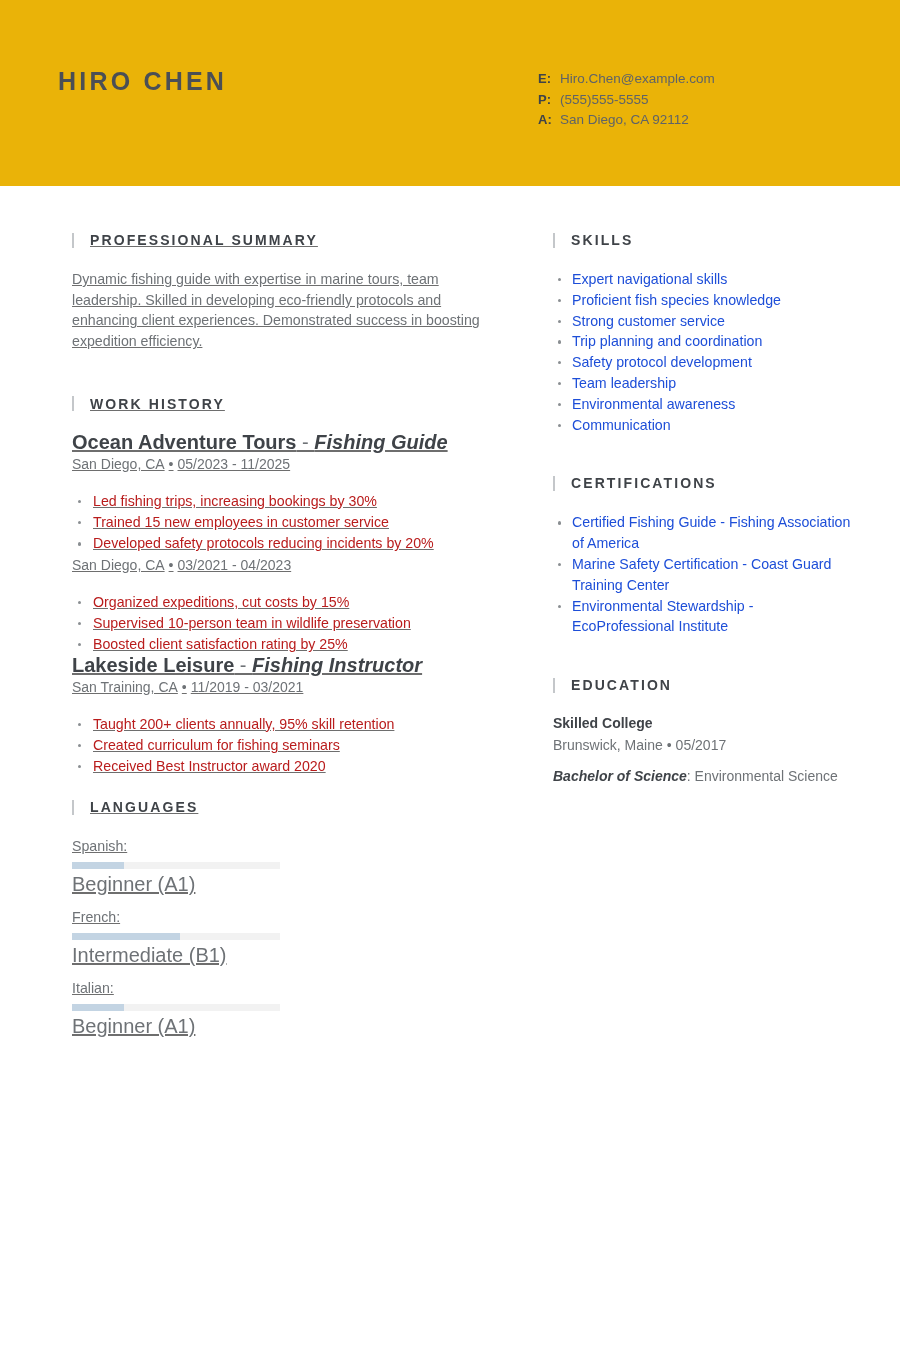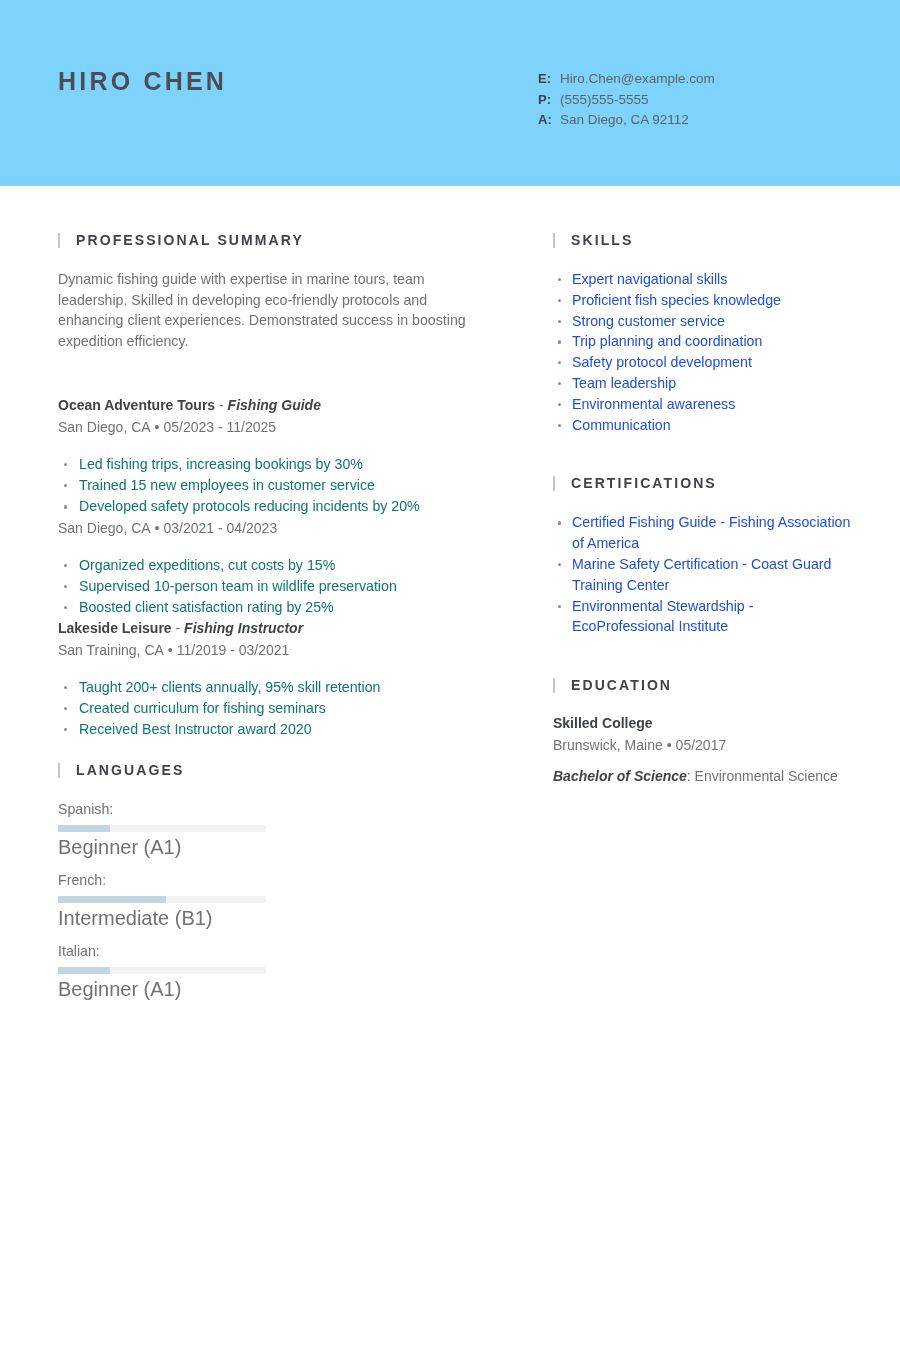--- a/index.html
+++ b/index.html
@@ -18,21 +18,21 @@
     position: relative;
     width: 900px;
     height: 1350px;
     overflow: hidden;
     background: #ffffff;
   }
 
   
   .header {
     height: 186px;
-    background: #7dd3fc;
+    background: #eab308;
     position: relative;
     box-sizing: border-box;
   }
   .name {
     position: absolute;
     left: 58px;
     top: 68px;
     font-size: 25px;
     font-weight: bold;
     letter-spacing: 3.2px;
@@ -62,23 +62,24 @@
     font-size: 13.5px;
   }
 
   
   .body-wrap {
     position: relative;
     padding: 0;
   }
   .col-left {
     position: absolute;
-    left: 58px;
+    left: 72px;
     top: 46px;
     width: 440px;
+    text-decoration: underline;
   }
   .col-right {
     position: absolute;
     left: 553px;
     top: 46px;
     width: 300px;
   }
 
   
   .section { margin-bottom: 0; }
@@ -108,21 +109,21 @@
     font-size: 14.2px;
     line-height: 20.7px;
     color: #6e7276;
     margin: 0 0 44px 0;
     width: 425px;
   }
 
   
   .job { margin-bottom: 17px; }
   .job-title {
-    font-size: 14px;
+    font-size: 20px;
     color: #3f4348;
     line-height: 19px;
     margin-bottom: 2px;
   }
   .job-title .company { font-weight: bold; }
   .job-title .dash { font-weight: normal; color: #6e7276; }
   .job-title .role { font-weight: bold; font-style: italic; }
   .job-meta {
     font-size: 14px;
     color: #6e7276;
@@ -134,21 +135,21 @@
   ul.bullets {
     list-style: none;
     margin: 0 0 0 0;
     padding: 0;
   }
   ul.bullets li {
     position: relative;
     padding-left: 21px;
     font-size: 14.2px;
     line-height: 20.8px;
-    color: #0f766e;
+    color: #b91c1c;
     margin-bottom: 0.5px;
   }
   ul.bullets li::before {
     content: "";
     position: absolute;
     left: 6px;
     top: 9px;
     width: 3.2px;
     height: 3.2px;
     border-radius: 50%;
@@ -273,20 +274,24 @@
 
       <div class="section">
         <div class="sec-head">
           <span class="sec-bar"></span>
           <span class="sec-title">PROFESSIONAL SUMMARY</span>
         </div>
         <p class="summary">Dynamic fishing guide with expertise in marine tours, team leadership. Skilled in developing eco-friendly protocols and enhancing client experiences. Demonstrated success in boosting expedition efficiency.</p>
       </div>
 
       <div class="section">
+        <div class="sec-head">
+          <span class="sec-bar"></span>
+          <span class="sec-title">WORK HISTORY</span>
+        </div>
 
         <div class="job">
           <div class="job-title">
             <span class="company">Ocean Adventure Tours</span><span class="dash"> - </span><span class="role">Fishing Guide</span>
           </div>
           <div class="job-meta">
             <span>San Diego, CA</span><span class="sep">•</span><span>05/2023 - 11/2025</span>
           </div>
         </div>
         <ul class="bullets job-bullets">

